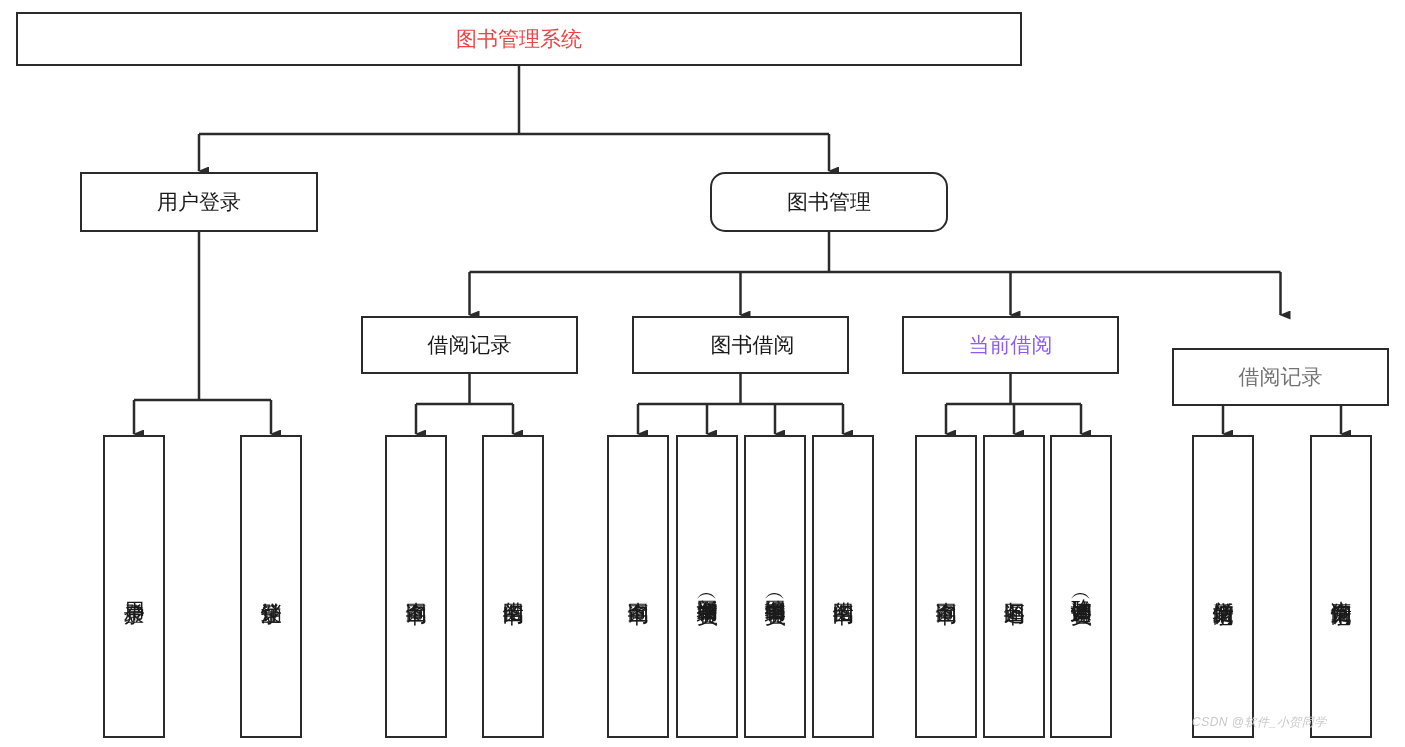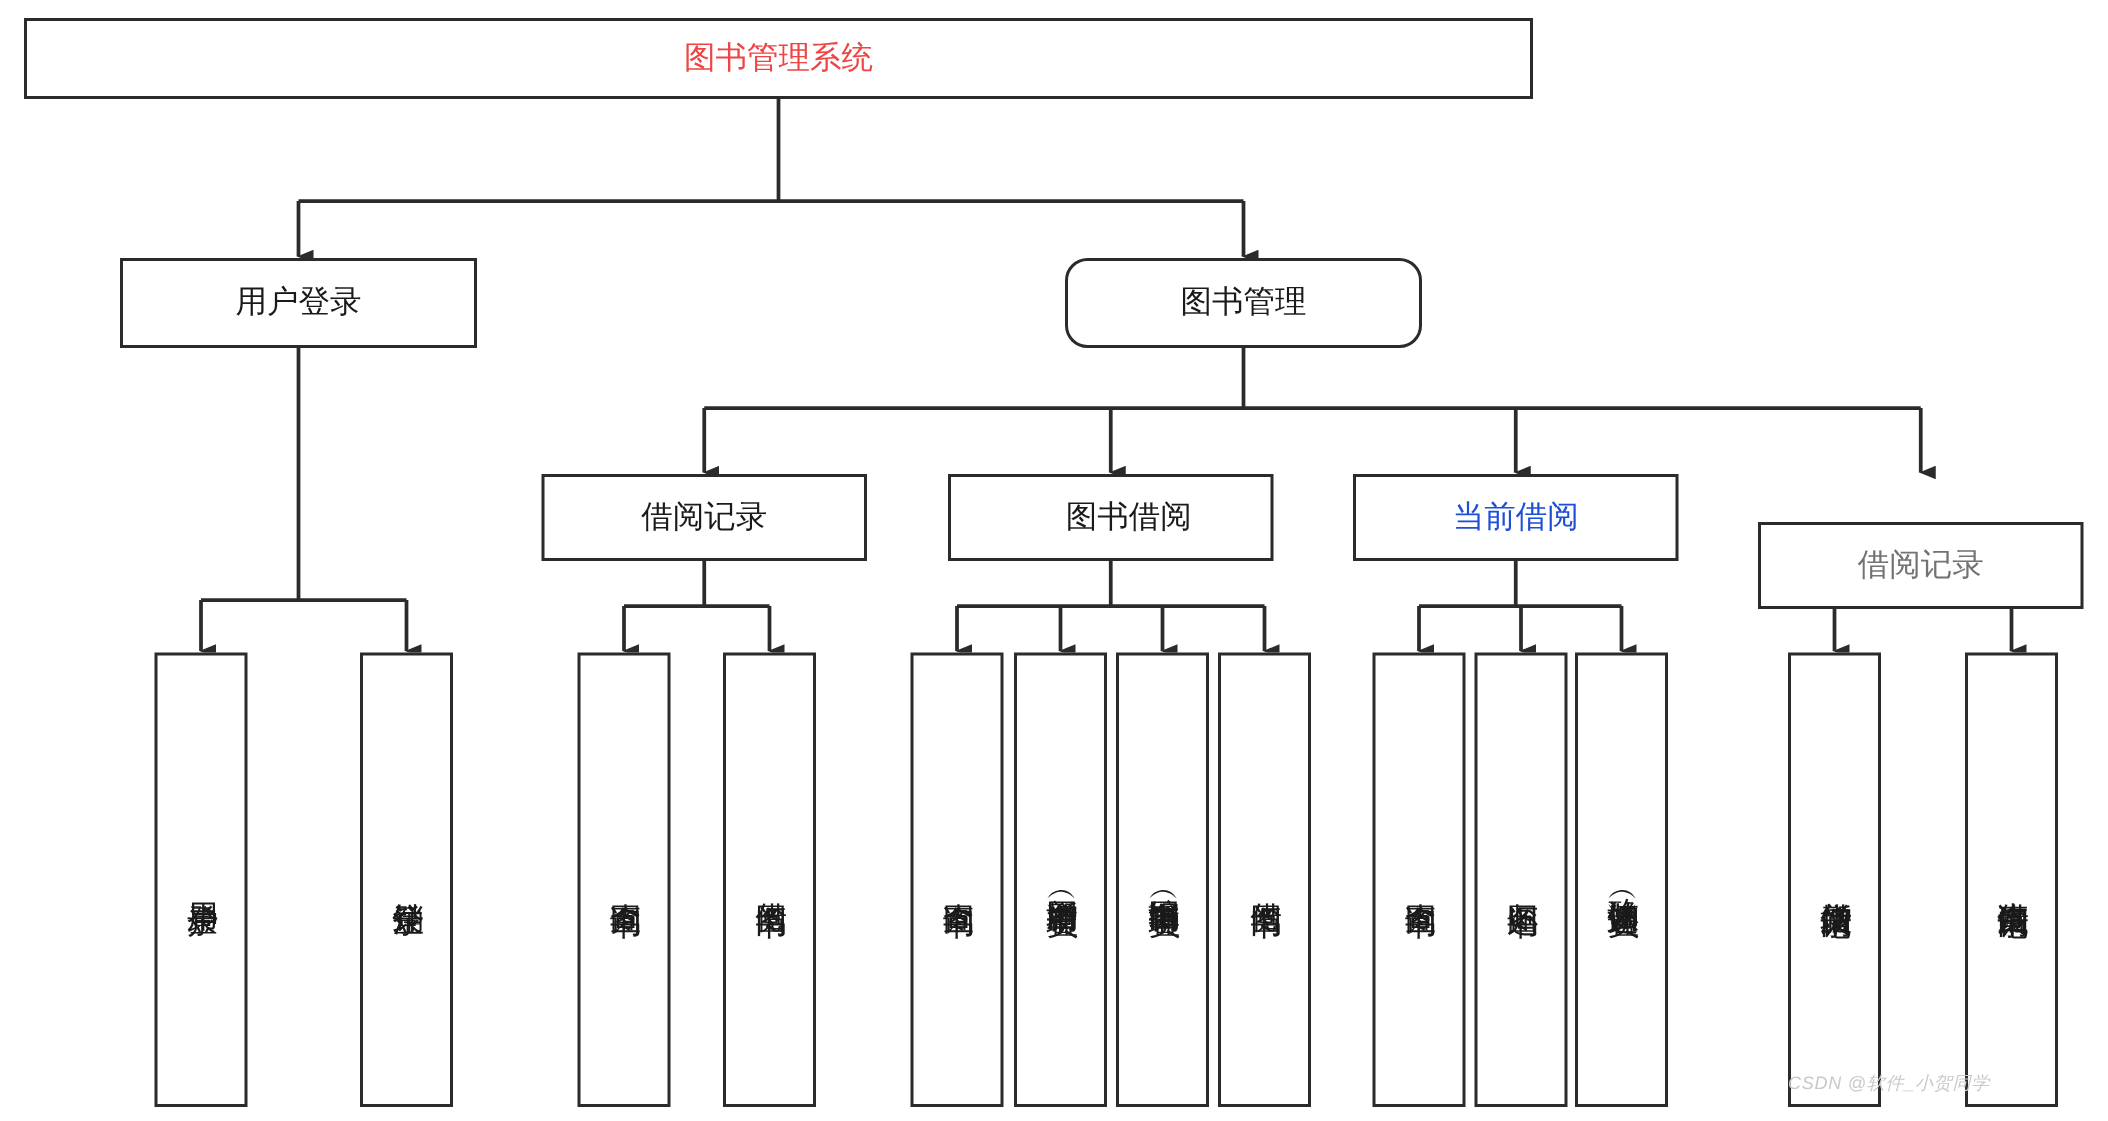--- a/index.html
+++ b/index.html
@@ -121,21 +121,21 @@
       </div>
       <div class="node horiz" style="left: 710px; top: 172px; width: 238px; height: 60px; border-color: rgb(43, 43, 43); background: rgb(255, 255, 255); color: rgb(26, 26, 26); border-radius: 15px;">
         <span class="node-label">图书管理</span>
       </div>
       <div class="node horiz" style="left: 361px; top: 316px; width: 217px; height: 58px; border-color: rgb(43, 43, 43); background: rgb(255, 255, 255); color: rgb(26, 26, 26);">
         <span class="node-label">借阅记录</span>
       </div>
       <div class="node horiz" style="left: 632px; top: 316px; width: 217px; height: 58px; border-color: rgb(43, 43, 43); background: rgb(255, 255, 255); color: rgb(26, 26, 26); padding-left: 24px;">
         <span class="node-label">图书借阅</span>
       </div>
-      <div class="node horiz" style="left: 902px; top: 316px; width: 217px; height: 58px; border-color: rgb(43, 43, 43); background: rgb(255, 255, 255); color: #1d4ed8;">
+      <div class="node horiz" style="left: 902px; top: 316px; width: 217px; height: 58px; border-color: rgb(43, 43, 43); background: rgb(255, 255, 255); color: #8b5cf6;">
         <span class="node-label">当前借阅</span>
       </div>
       <div class="node horiz" style="left: 1172px; top: 316px; width: 217px; height: 58px; border-color: rgb(43, 43, 43); background: rgb(255, 255, 255); color: #737373; margin-top: 32px;">
         <span class="node-label">借阅记录</span>
       </div>
       <div class="node vert" style="left: 103px; top: 435px; width: 62px; height: 303px; border-color: rgb(43, 43, 43); background: rgb(255, 255, 255); color: rgb(26, 26, 26);">
         <span class="node-label">用户登录</span>
       </div>
       <div class="node vert" style="left: 240px; top: 435px; width: 62px; height: 303px; border-color: rgb(43, 43, 43); background: rgb(255, 255, 255); color: rgb(26, 26, 26);">
         <span class="node-label">注销登录</span>

